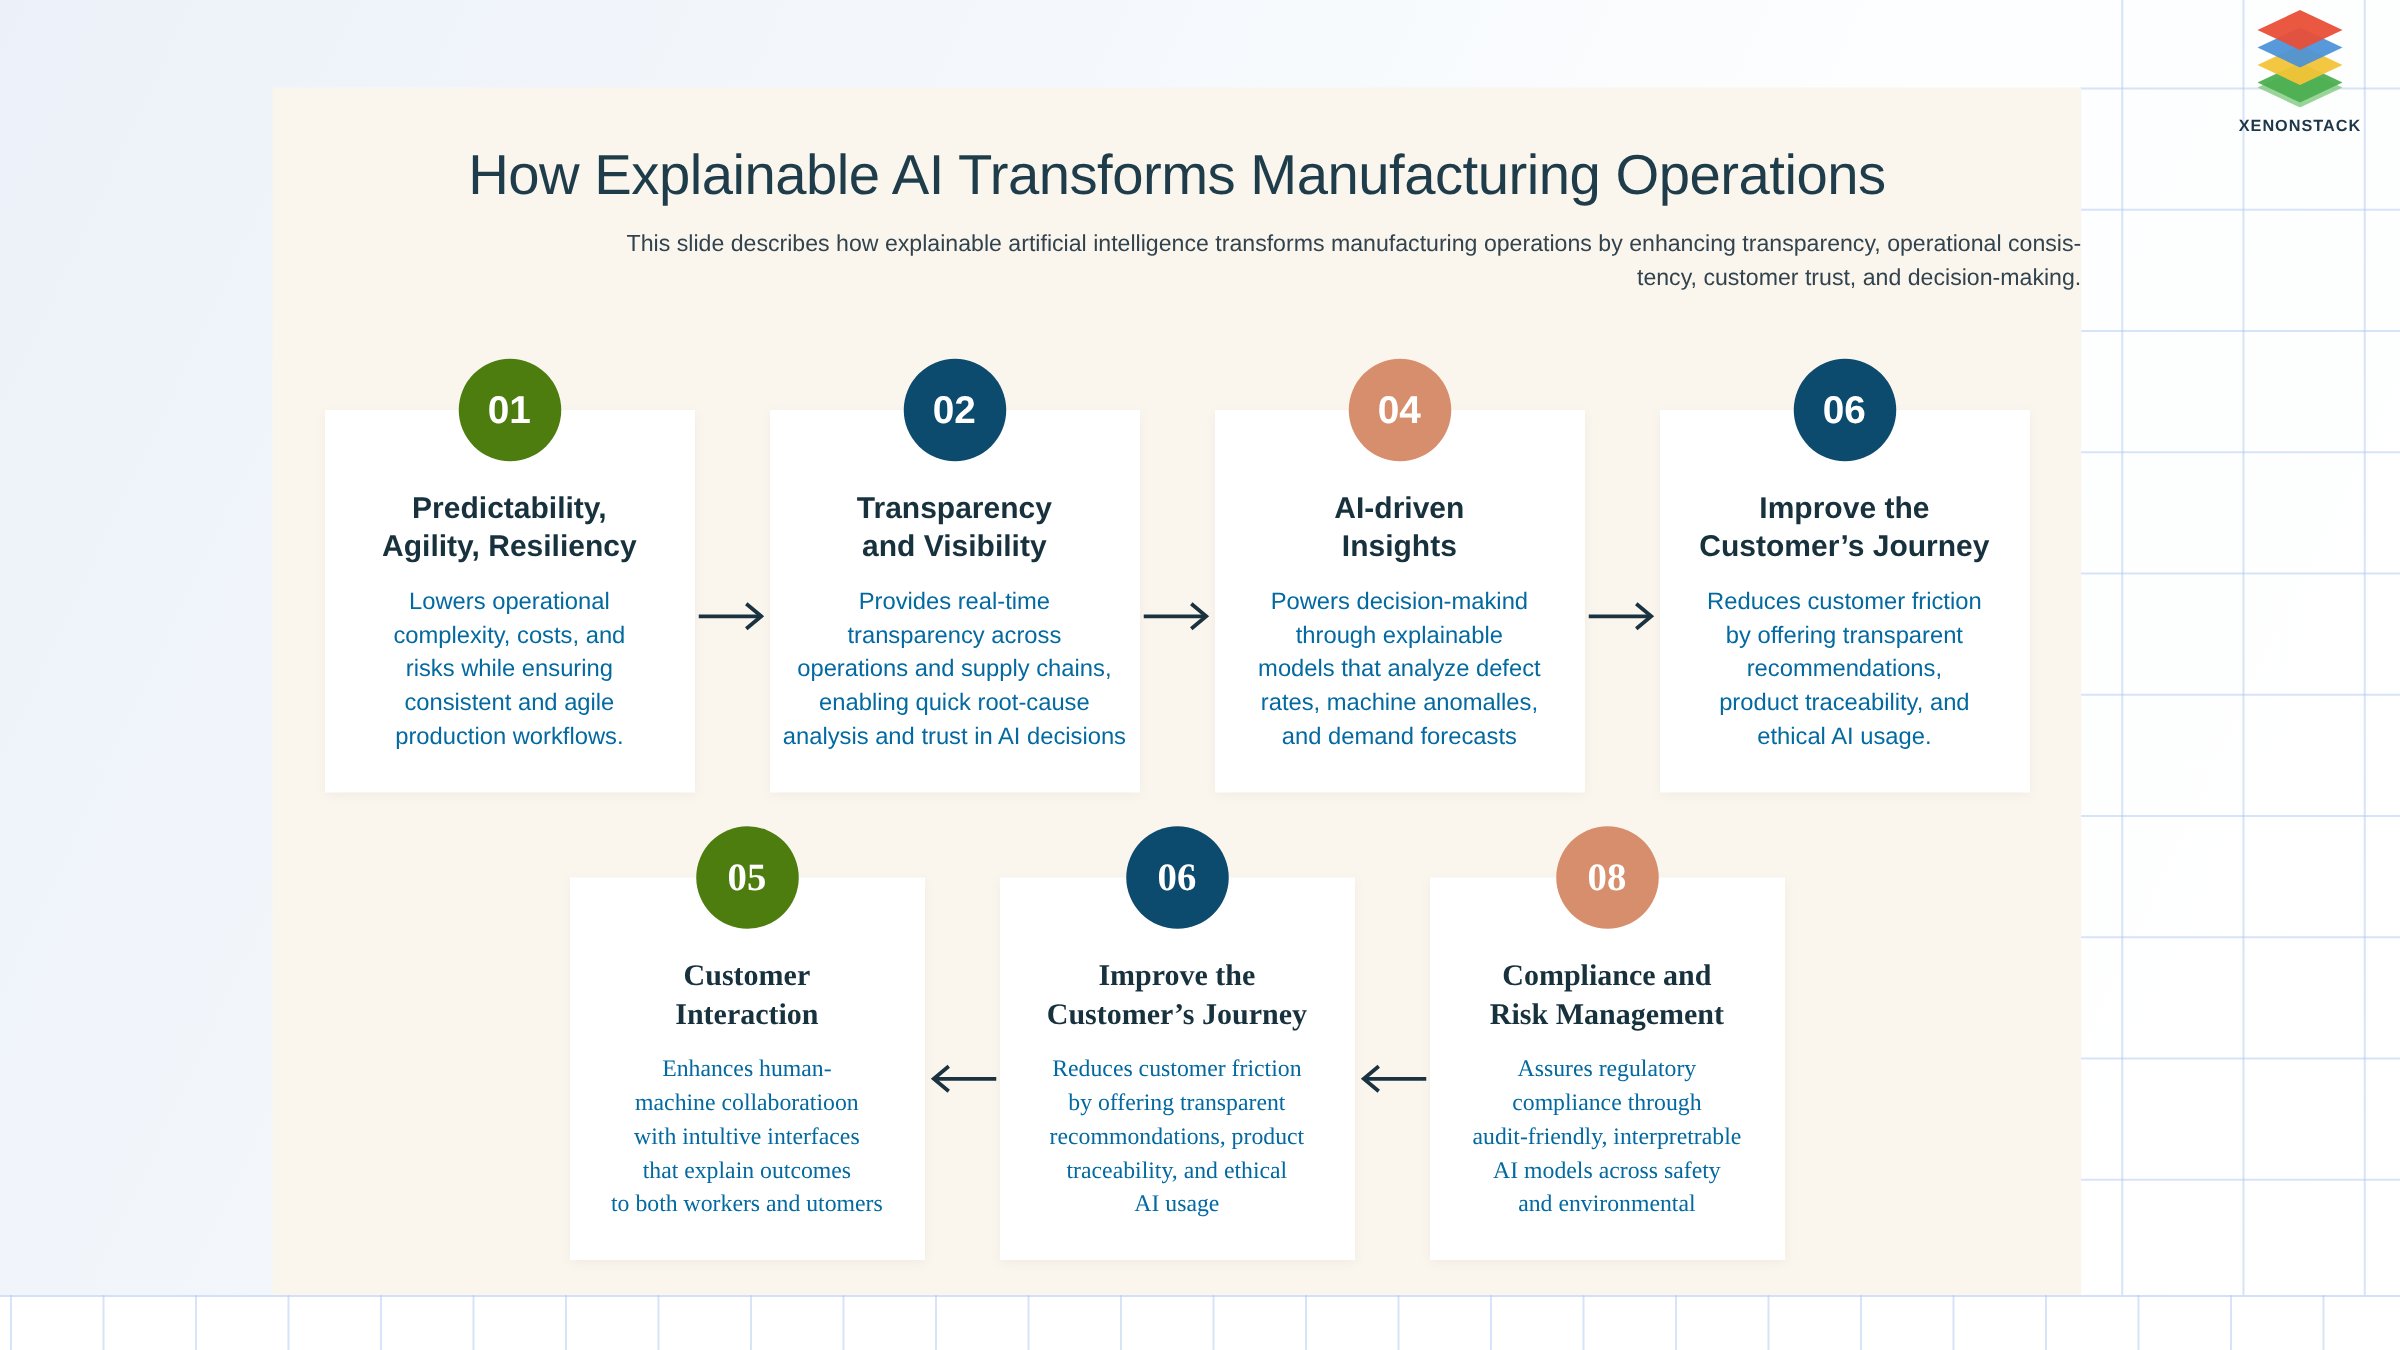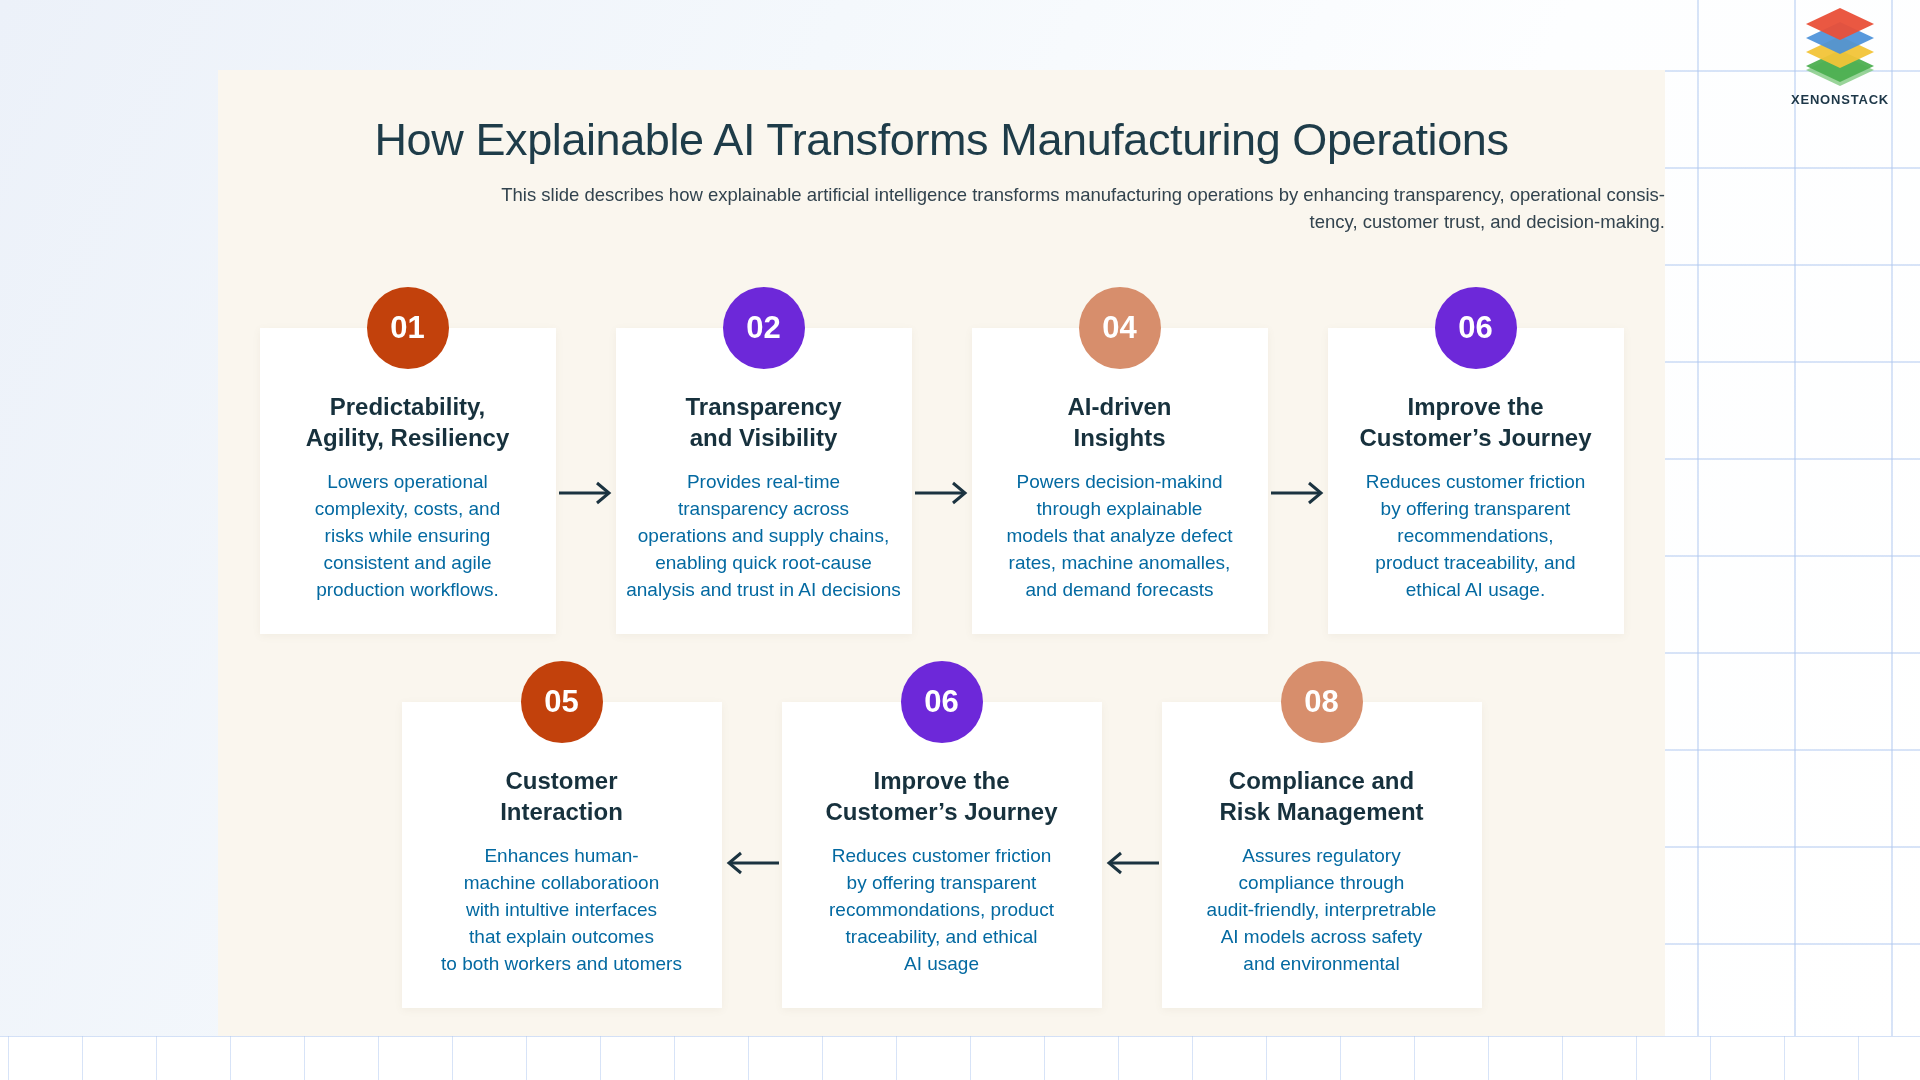--- a/index.html
+++ b/index.html
@@ -44,30 +44,30 @@
   }
   .page-subtitle div { white-space:nowrap;text-align:right; }
 
   
   .row { position:absolute; display:flex; justify-content:center; align-items:flex-start; }
   .row-top    { left:218px; top:328px; width:1447px; }
   .row-bottom { left:218px; top:702px; width:1447px; }
 
   .card { position:relative; background:#ffffff; box-shadow:0 2px 8px rgba(130,115,90,.07); }
   .row-top .card    { width:296px; min-height:306px; }
-  .row-bottom .card { width:320px; min-height:306px; }
+  .row-bottom .card { width:284px; min-height:306px;font-family:Liberation Serif, serif; }
 
   .badge {
     position:absolute; top:-41px; left:50%; transform:translateX(-50%);
     width:82px; height:82px; border-radius:50%;
     display:flex; align-items:center; justify-content:center;
     font-size:31px; font-weight:700; color:#ffffff;
   }
-  .badge.teal   { background:#c2410c; }
-  .badge.dark   { background:#6d28d9; }
+  .badge.teal   { background:#4d7c0f; }
+  .badge.dark   { background:#0c4a6e; }
   .badge.salmon { background:#d78e6c; }
 
   .card-title {
     margin:64px 10px 0; text-align:center; white-space:pre-line;
     font-size:24px; font-weight:700; color:#17313d; line-height:1.28;
   }
   .card-body {
     margin:16px 6px 20px; text-align:center; white-space:pre-line;
     font-size:19px; color:#0369a1; line-height:1.42;
   }

